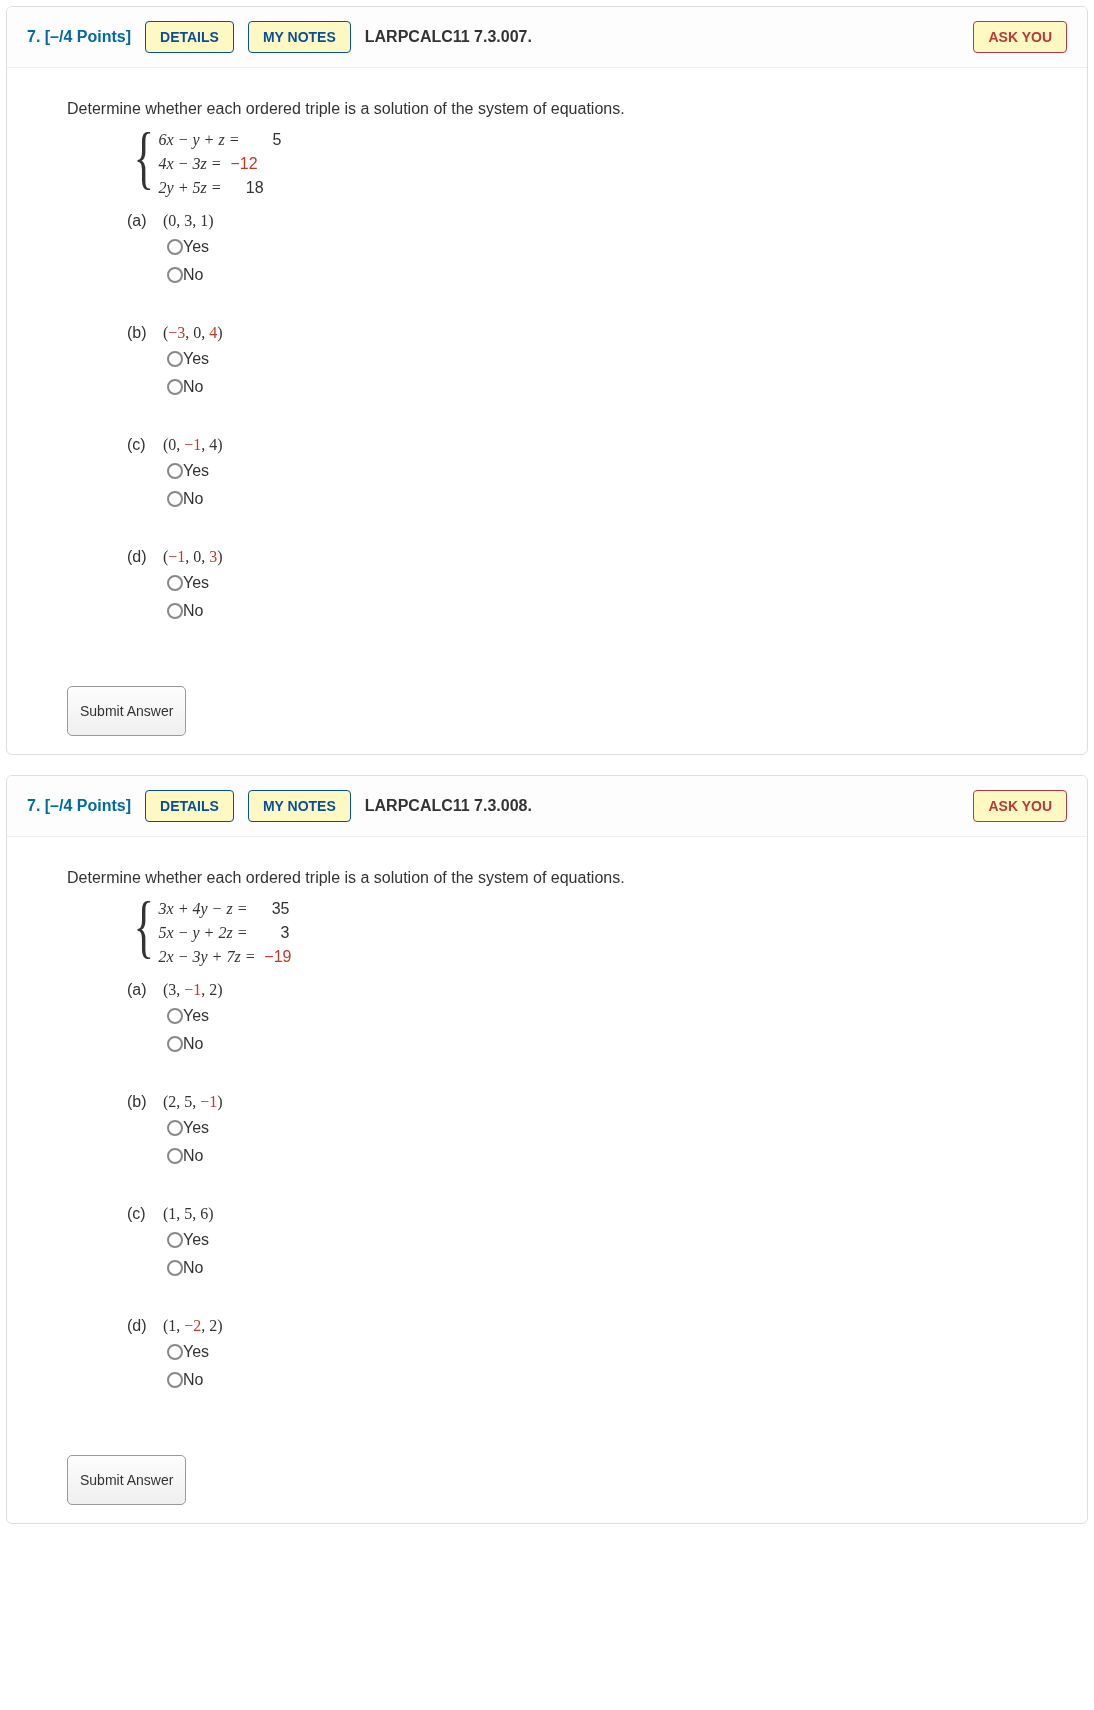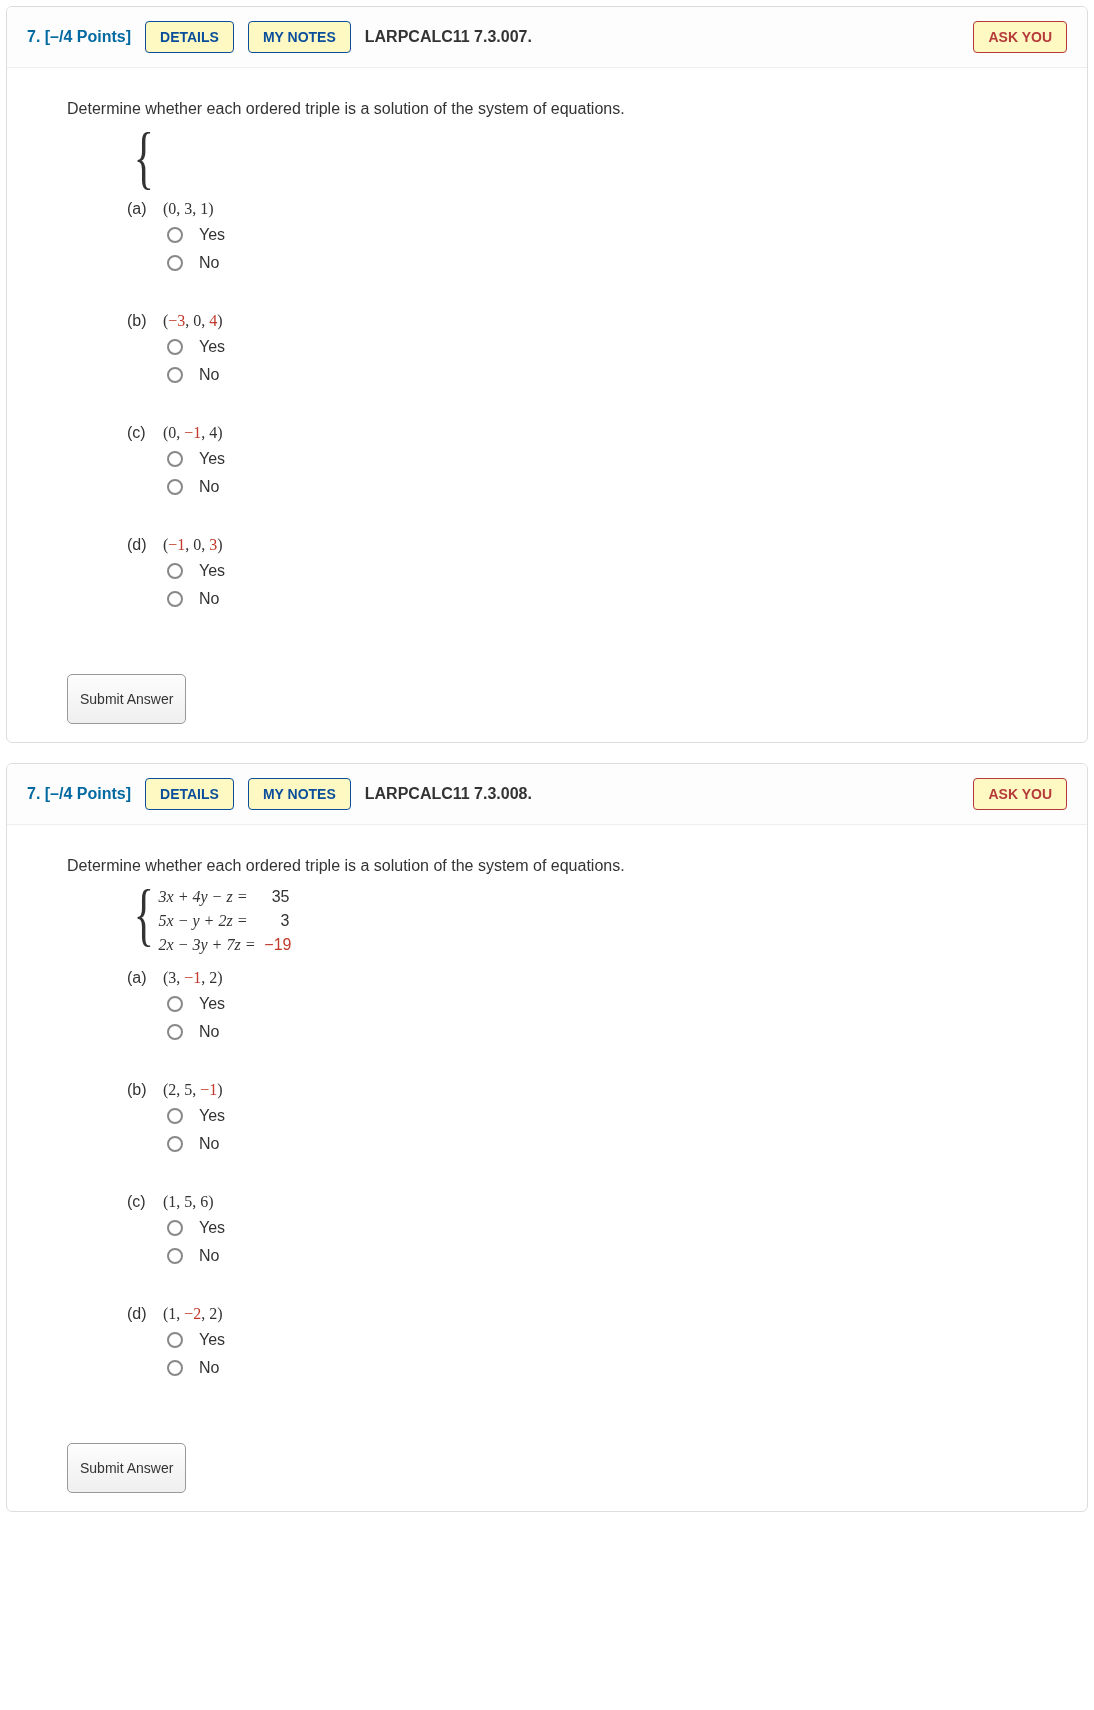--- a/index.html
+++ b/index.html
@@ -65,21 +65,21 @@
   .eqline { white-space: nowrap; line-height: 1.5; }
   .eqline .num { font-style: normal; font-family: Arial, sans-serif; }
   .eqline .neg { color: #c0392b; }
   .eqline .pos { color: #333; margin-left: 6px; }
   .eqline .rhs { display: inline-block; text-align: right; min-width: 32px; }
   .subq { margin-left: 60px; margin-bottom: 40px; }
   .subq .label { display: inline-block; width: 36px; vertical-align: top; }
   .subq .triple { font-family: Georgia, serif; margin-top: 16px; }
   .subq .triple .red { color: #c0392b; }
   .radios { margin-left: 40px; margin-top: 8px; }
-  .radio-row { display: flex; align-items: center; gap: 16px; margin-bottom: 10px; cursor: pointer; }
+  .radio-row { display: flex; align-items: center; gap: 0; margin-bottom: 10px; cursor: pointer; }
   .radio {
     width: 16px; height: 16px; border: 2px solid #888; border-radius: 50%;
     display: inline-block; background: #fff;
   }
   .submit-bar { padding: 8px 60px 18px 60px; }
   .submit-btn {
     border: 1px solid #999;
     background: linear-gradient(#fdfdfd,#efefef);
     border-radius: 5px;
     padding: 16px 12px;
@@ -97,20 +97,25 @@
         <span class="qnum">7. [–/4 Points]</span>
         <button class="pill-btn">DETAILS</button>
         <button class="pill-btn">MY NOTES</button>
         <span class="refcode">LARPCALC11 7.3.007.</span>
         <button class="pill-btn ask">ASK YOU</button>
       </div>
       <div class="qbody">
         <div class="prompt">Determine whether each ordered triple is a solution of the system of equations.</div>
         <div class="equations">
           <div class="brace">{</div>
+          <div class="eqlines">
+            <div class="eqline"><span>6x −   y +   z =</span> <span class="num rhs pos">5</span></div>
+            <div class="eqline"><span>4x          − 3z =</span> <span class="num rhs neg">−12</span></div>
+            <div class="eqline"><span>        2y + 5z =</span> <span class="num rhs pos">18</span></div>
+          </div>
         </div>
         <div class="subq"><span class="label">(a)</span><span class="triple"><span>(</span><span class="">0</span><span>, </span><span class="">3</span><span>, </span><span class="">1</span><span>)</span></span><div class="radios">
             <label class="radio-row">
               <span class="radio"></span>
               <span>Yes</span>
             </label>
             <label class="radio-row">
               <span class="radio"></span>
               <span>No</span>
             </label>

